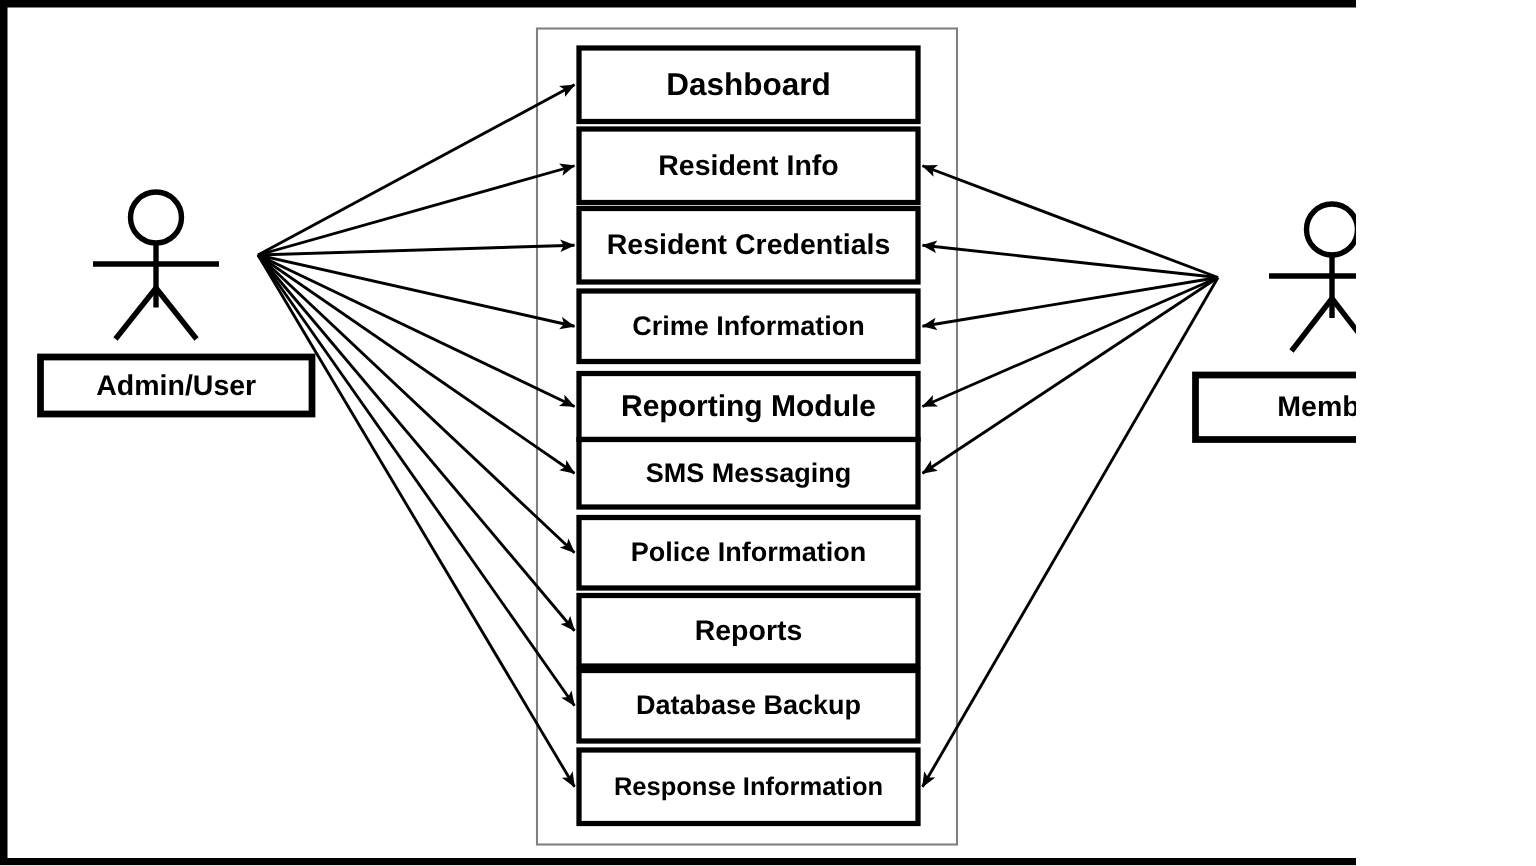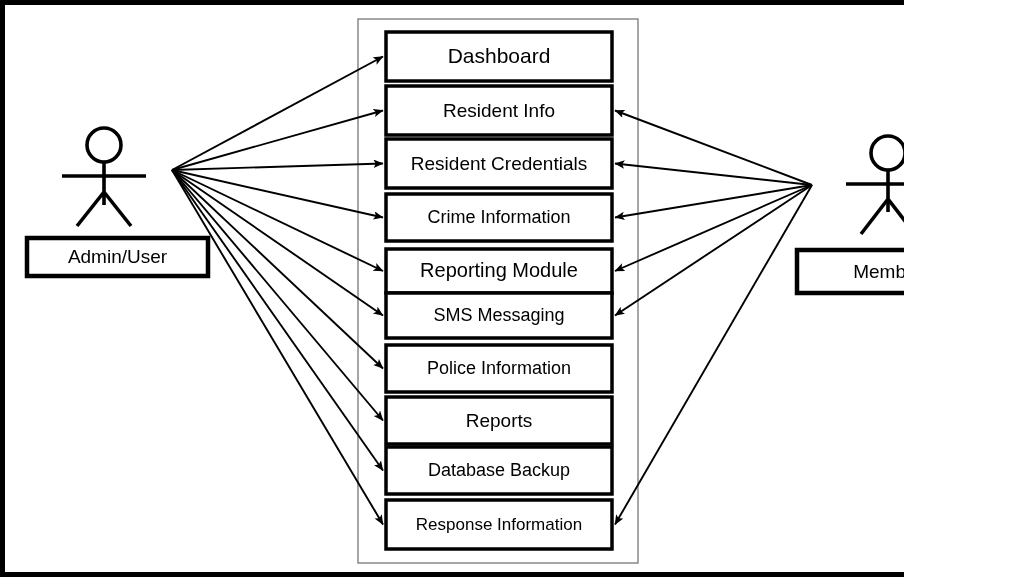--- a/index.html
+++ b/index.html
@@ -7,20 +7,21 @@
     padding: 0;
     background: #ffffff;
   }
   #canvas {
     position: relative;
     width: 904px;
     height: 577px;
     background: #ffffff;
     font-family: "Liberation Sans", sans-serif;
     overflow: hidden;
+    font-weight: bold;
   }
   #diagram-svg {
     position: absolute;
     top: 0;
     left: 0;
     width: 1024px;
     height: 577px;
   }
   .uc-text {
     font-family: "Liberation Sans", sans-serif;

